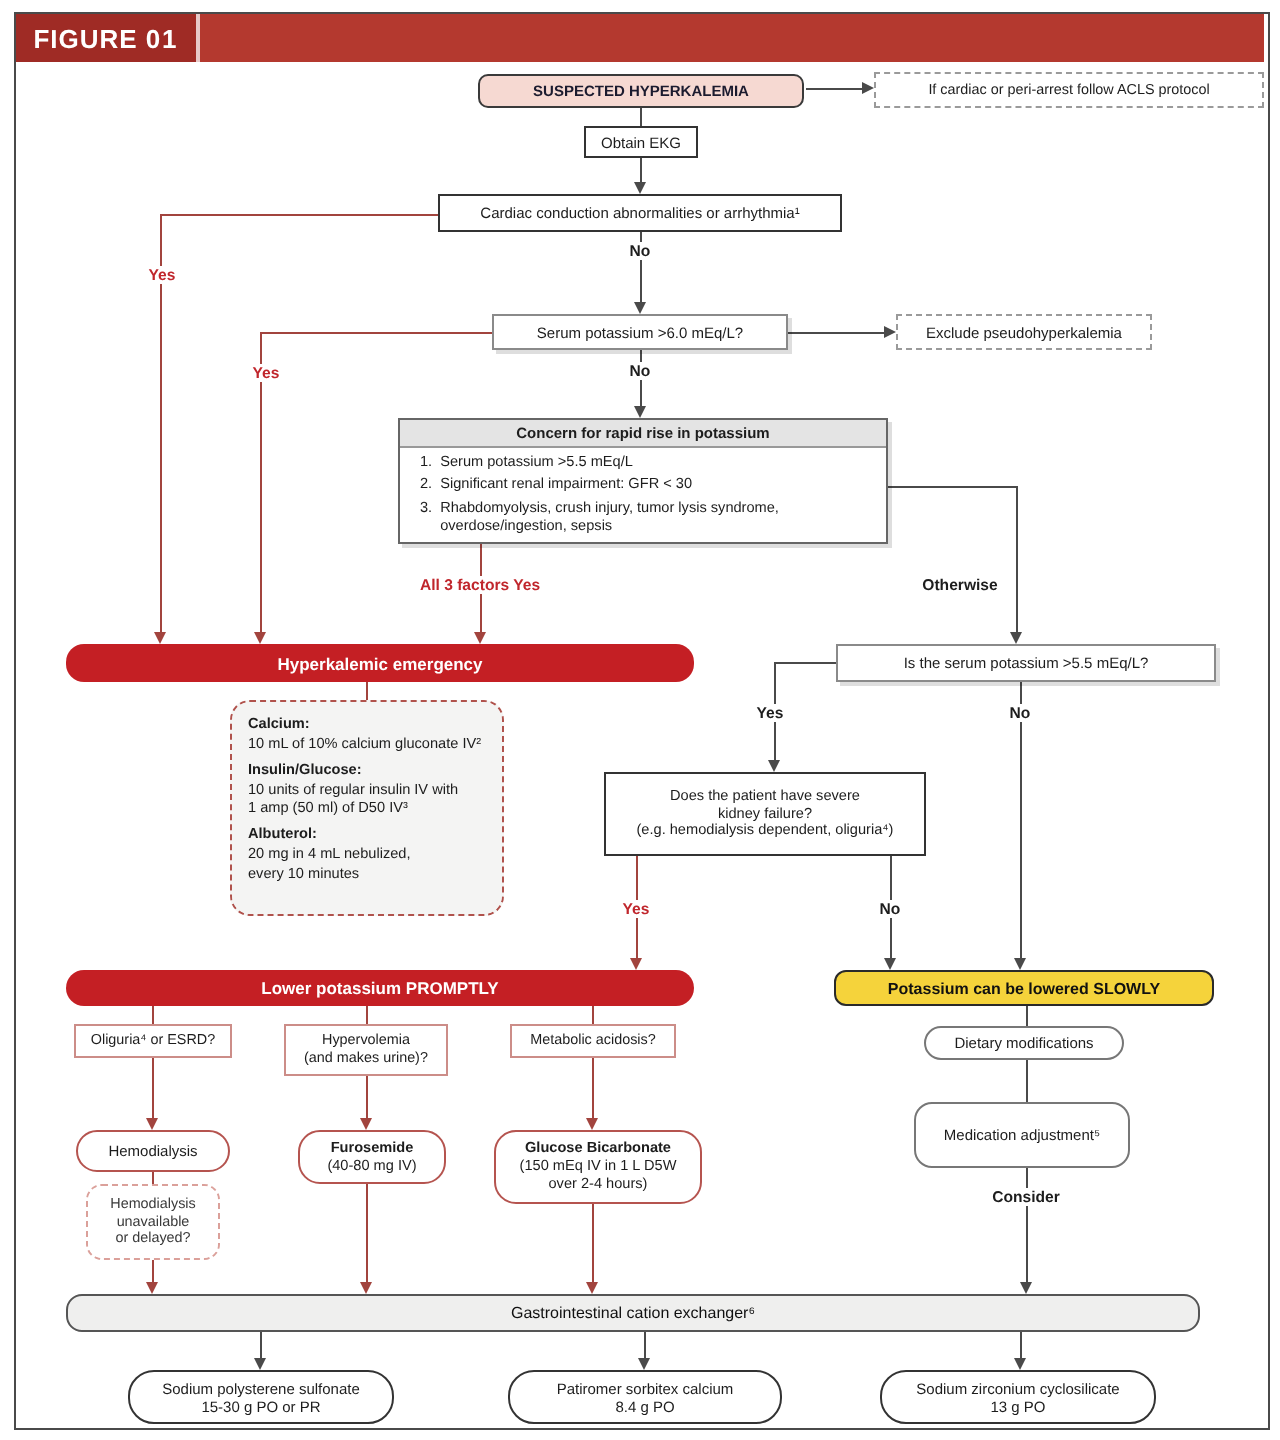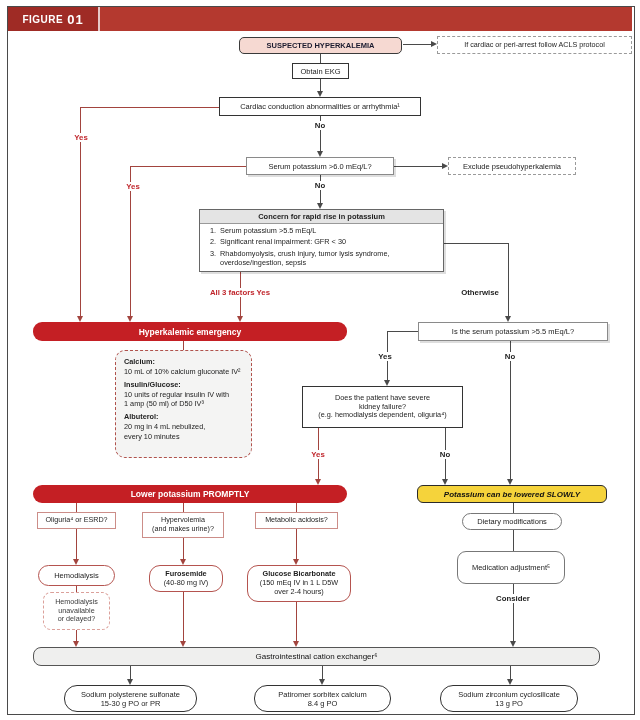--- a/index.html
+++ b/index.html
@@ -2,31 +2,31 @@
 <html><head>
 <meta charset="utf-8">
 <style>
   html,body{margin:0;padding:0;background:#fff;}
   #page{position:relative;width:640px;height:720px;background:#fff;
         font-family:"Liberation Sans",sans-serif;color:#1d1d1d;overflow:hidden;}
   #frame{position:absolute;left:7px;top:6px;width:626px;height:707px;border:1px solid #4a4a4a;background:#fff;}
   
   #hdr{position:absolute;left:8px;top:7px;width:624px;height:24px;background:#b4392f;display:flex;align-items:center;}
   #figblock{width:90px;height:24px;background:#9f2b25;display:flex;align-items:center;justify-content:center;gap:4px;border-right:2px solid rgba(255,255,255,.75);}
-  #figblock .flab{color:#fff;font-weight:bold;font-size:10px;letter-spacing:.5px;}
+  #figblock .flab{color:#fff;font-weight:bold;font-size:13px;letter-spacing:.5px;}
   #figblock .fnum{color:#fff;font-weight:bold;font-size:13px;letter-spacing:1px;}
   #hdrtitle{color:#fff;font-weight:bold;font-size:10.5px;padding-left:14px;}
   
   .bx{position:absolute;box-sizing:border-box;background:#fff;display:flex;flex-direction:column;align-items:center;justify-content:center;text-align:center;font-size:7.5px;line-height:1.2;}
   .bsolid{border:1px solid #333;}
   .bshadow{border:1px solid #8a8a8a;box-shadow:2px 2px 0 rgba(0,0,0,.13);}
   .bdash{border:1px dashed #9a9a9a;}
   .bpink{background:#f6d9d2;border:1.5px solid #3a3a3a;border-radius:5px;font-weight:bold;color:#1b1b2f;}
   .redbar{position:absolute;box-sizing:border-box;background:#c41f24;border-radius:9px;color:#fff;font-weight:bold;font-size:8.5px;display:flex;align-items:center;justify-content:center;}
-  .yelbar{position:absolute;box-sizing:border-box;background:#f5d33b;border:1px solid #2a2a2a;border-radius:6px;color:#111;font-weight:bold;font-size:8px;display:flex;align-items:center;justify-content:center;font-style:italic;}
+  .yelbar{position:absolute;box-sizing:border-box;background:#f5d33b;border:1px solid #2a2a2a;border-radius:6px;color:#111;font-weight:bold;font-size:8px;display:flex;align-items:center;justify-content:center;}
   .graybar{position:absolute;box-sizing:border-box;background:#efefee;border:1px solid #555;border-radius:8px;color:#111;font-size:8px;display:flex;align-items:center;justify-content:center;}
   .qbox{border:1px solid #cc8d88;}
   .rpill{border:1px solid #b5544f;border-radius:11px;}
   .gpill{border:1px solid #777;border-radius:9px;}
   .kpill{border:1.2px solid #333;border-radius:13px;font-size:7.5px;}
   .hddash{border:1px dashed #dba09a;border-radius:8px;color:#3a3a3a;}
   .b{font-weight:bold;}
   
   #treat{position:absolute;box-sizing:border-box;background:#f4f4f3;border:1px dashed #b0524c;border-radius:10px;
          font-size:7.3px;line-height:1.35;text-align:left;padding:6px 8px;}

